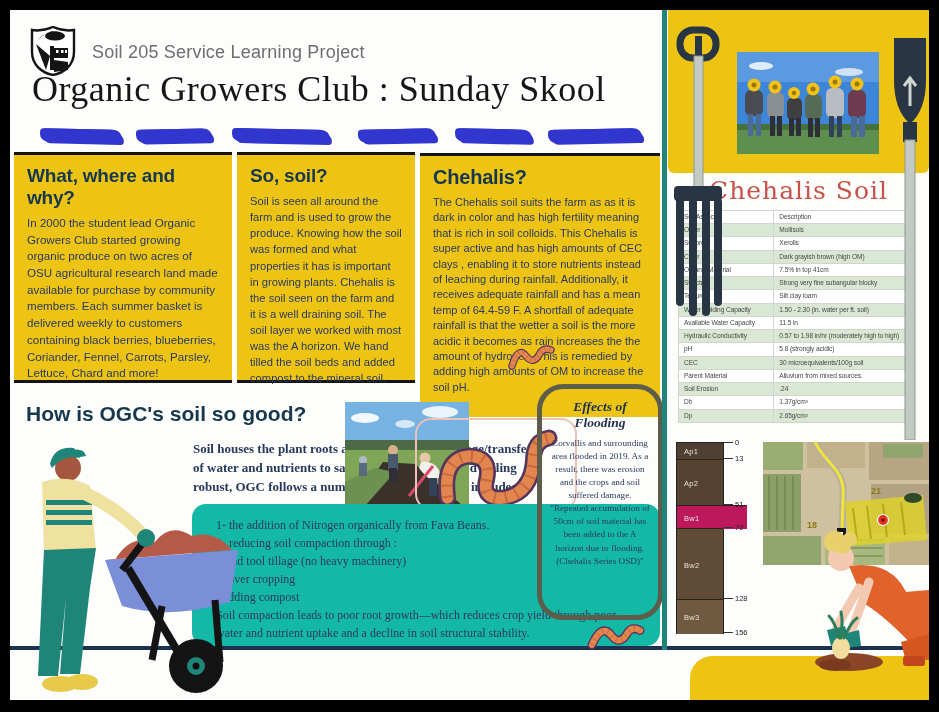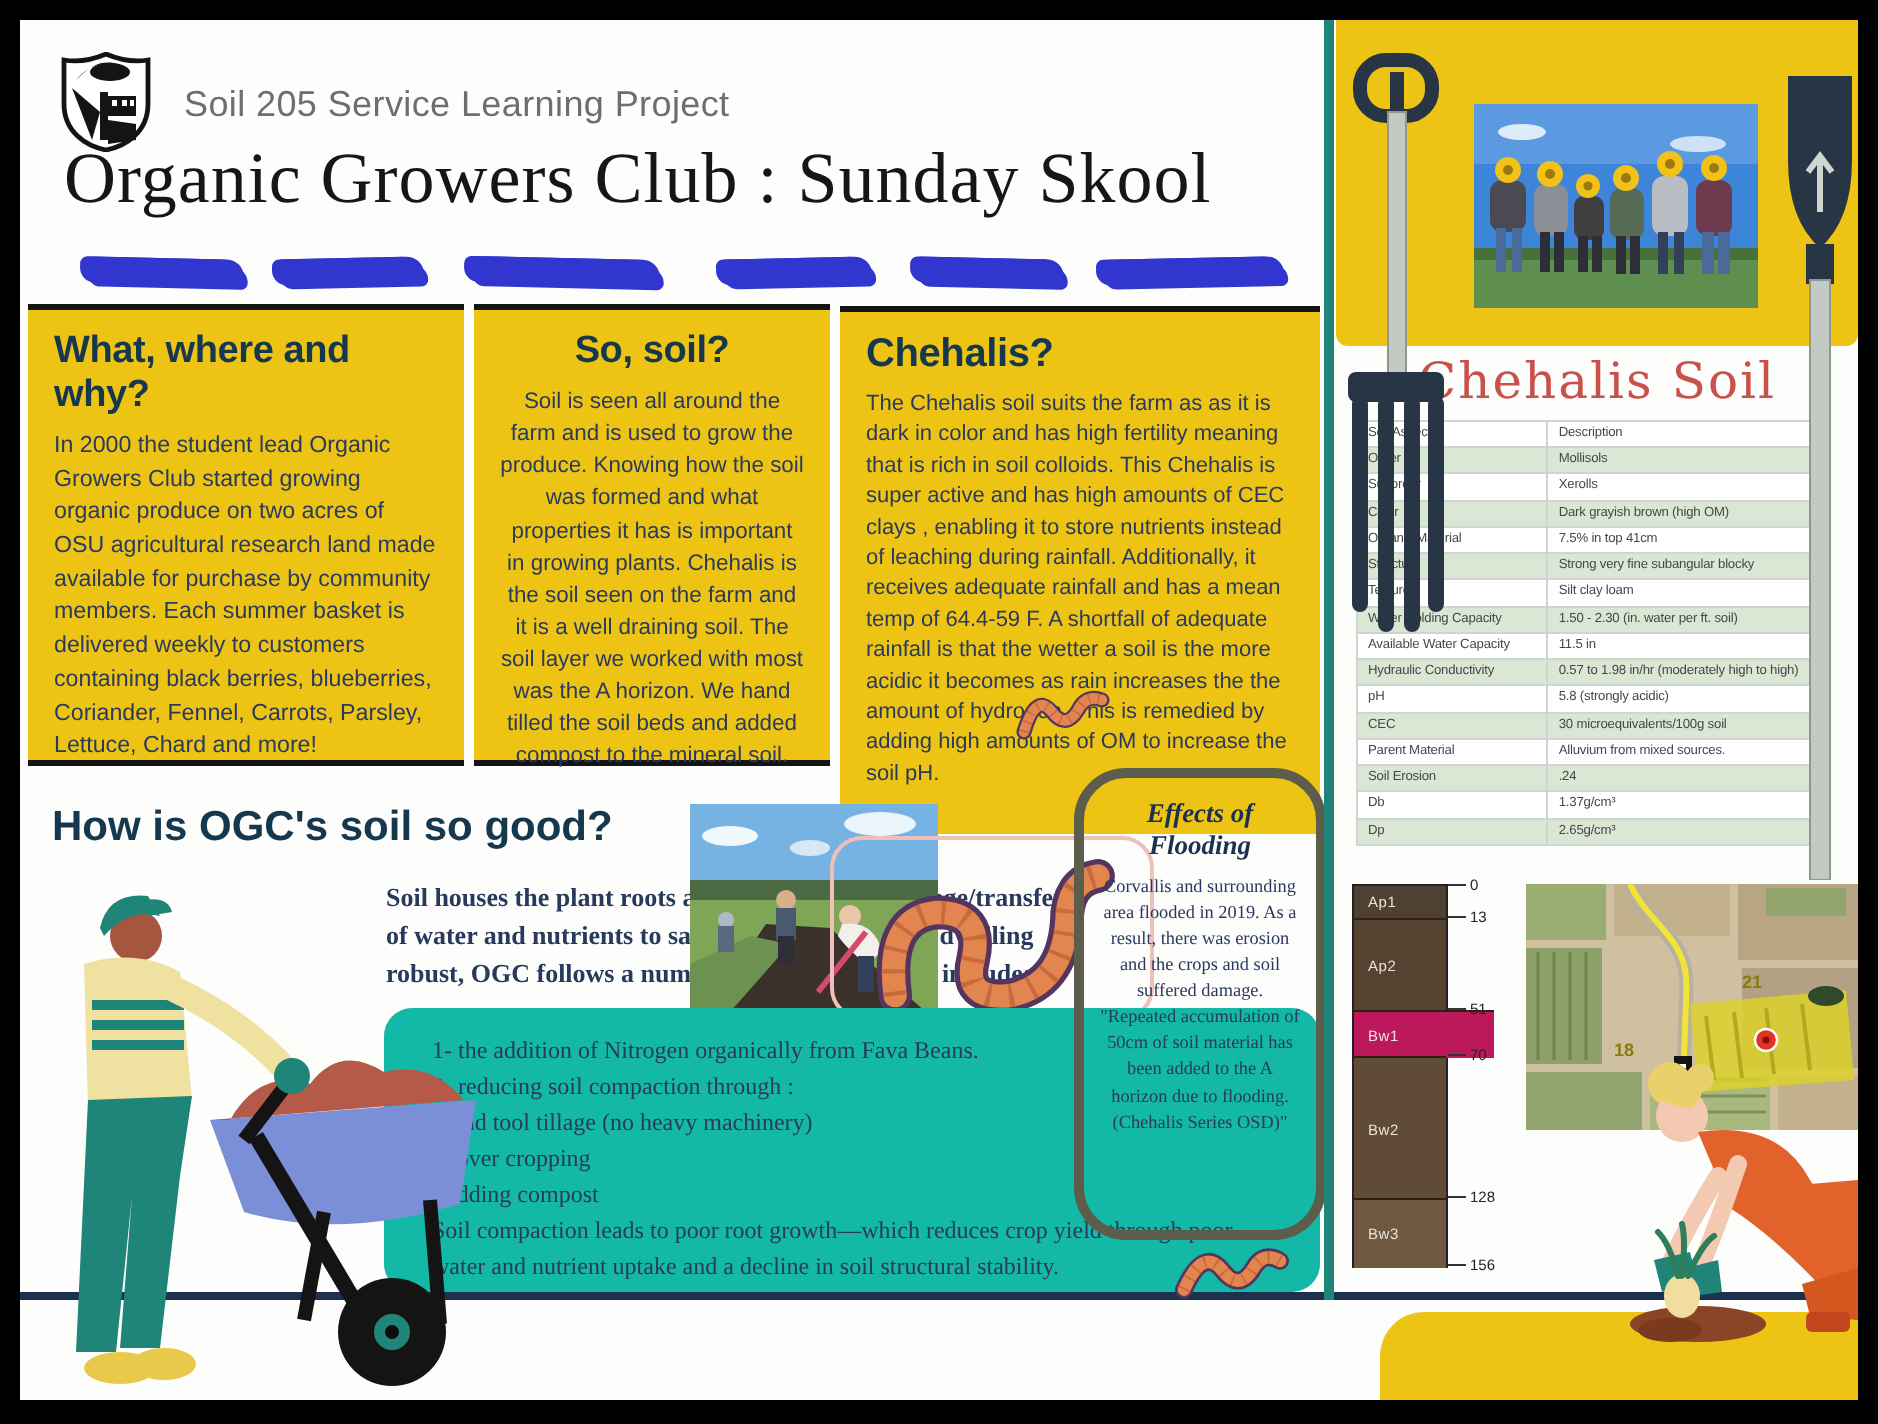--- a/index.html
+++ b/index.html
@@ -15,21 +15,21 @@
   .redactions{left:0;top:116px;width:700px;height:22px;}
   .scribble{position:absolute;top:3px;height:13px;background:#3136cf;
             border-radius:9px 14px 7px 12px;box-shadow:3px 3px 0 -1px #3136cf, -2px -2px 0 -2px #3136cf;}
 
   
   .ycol{background:#edc414;border-top:3px solid #141414;border-bottom:3px solid #141414;
         padding:8px 13px;box-sizing:border-box;}
   .ycol h2{margin:2px 0 6px;font-size:19px;font-weight:700;color:#16384e;letter-spacing:-.2px;}
   .col-body{font-family:Liberation Sans, sans-serif;color:#2a3a5e;font-size:11.6px;line-height:1.44;}
   .col1{left:4px;top:142px;width:218px;height:231px;}
-  .col2{left:227px;top:142px;width:178px;height:231px;text-align:center;}
+  .col2{left:227px;top:142px;width:178px;height:231px;}
   .col2 .col-body{font-size:11.2px;}
   .col3{left:410px;top:143px;width:240px;height:264px;border-bottom:none;}
   .col3 .col-body{font-size:11px;line-height:1.4;}
   .col3 h2{font-size:20px;}
 
   
   .how-heading{left:16px;top:392px;font-size:21px;font-weight:700;color:#16384e;}
   .how-intro{left:183px;top:430px;width:348px;font-family:"Liberation Serif",serif;font-weight:700;
              color:#27395c;font-size:13px;line-height:1.45;}
   .list-panel{left:182px;top:494px;width:468px;height:142px;background:#14b8a6;border-radius:14px;}

